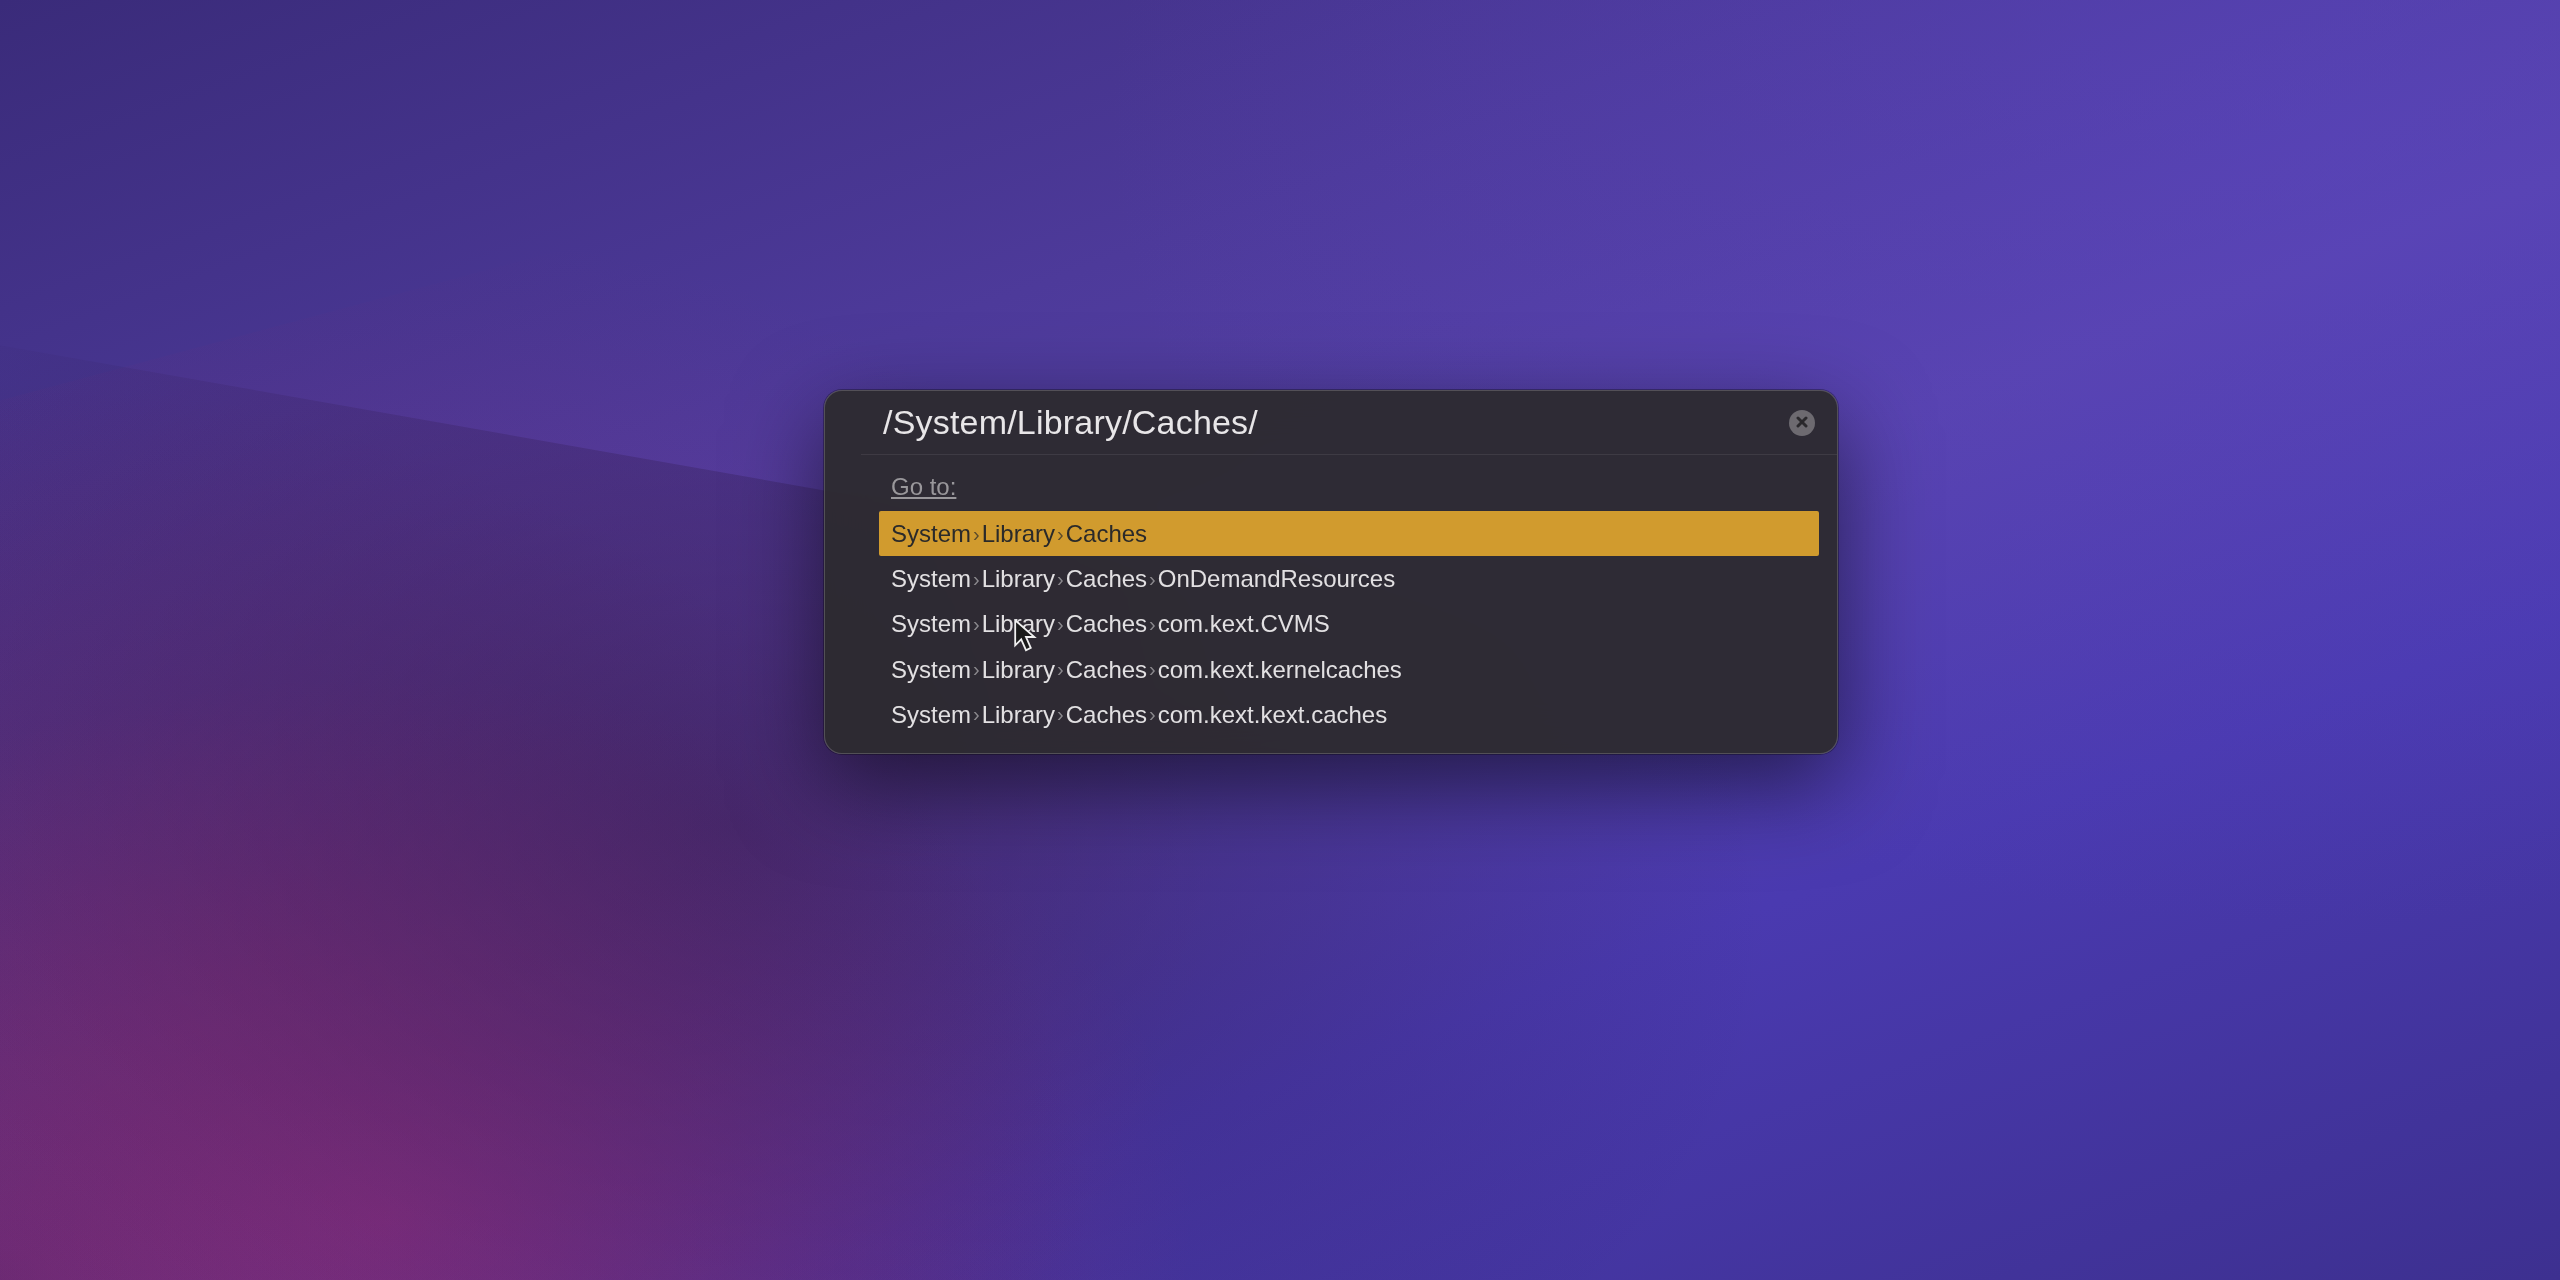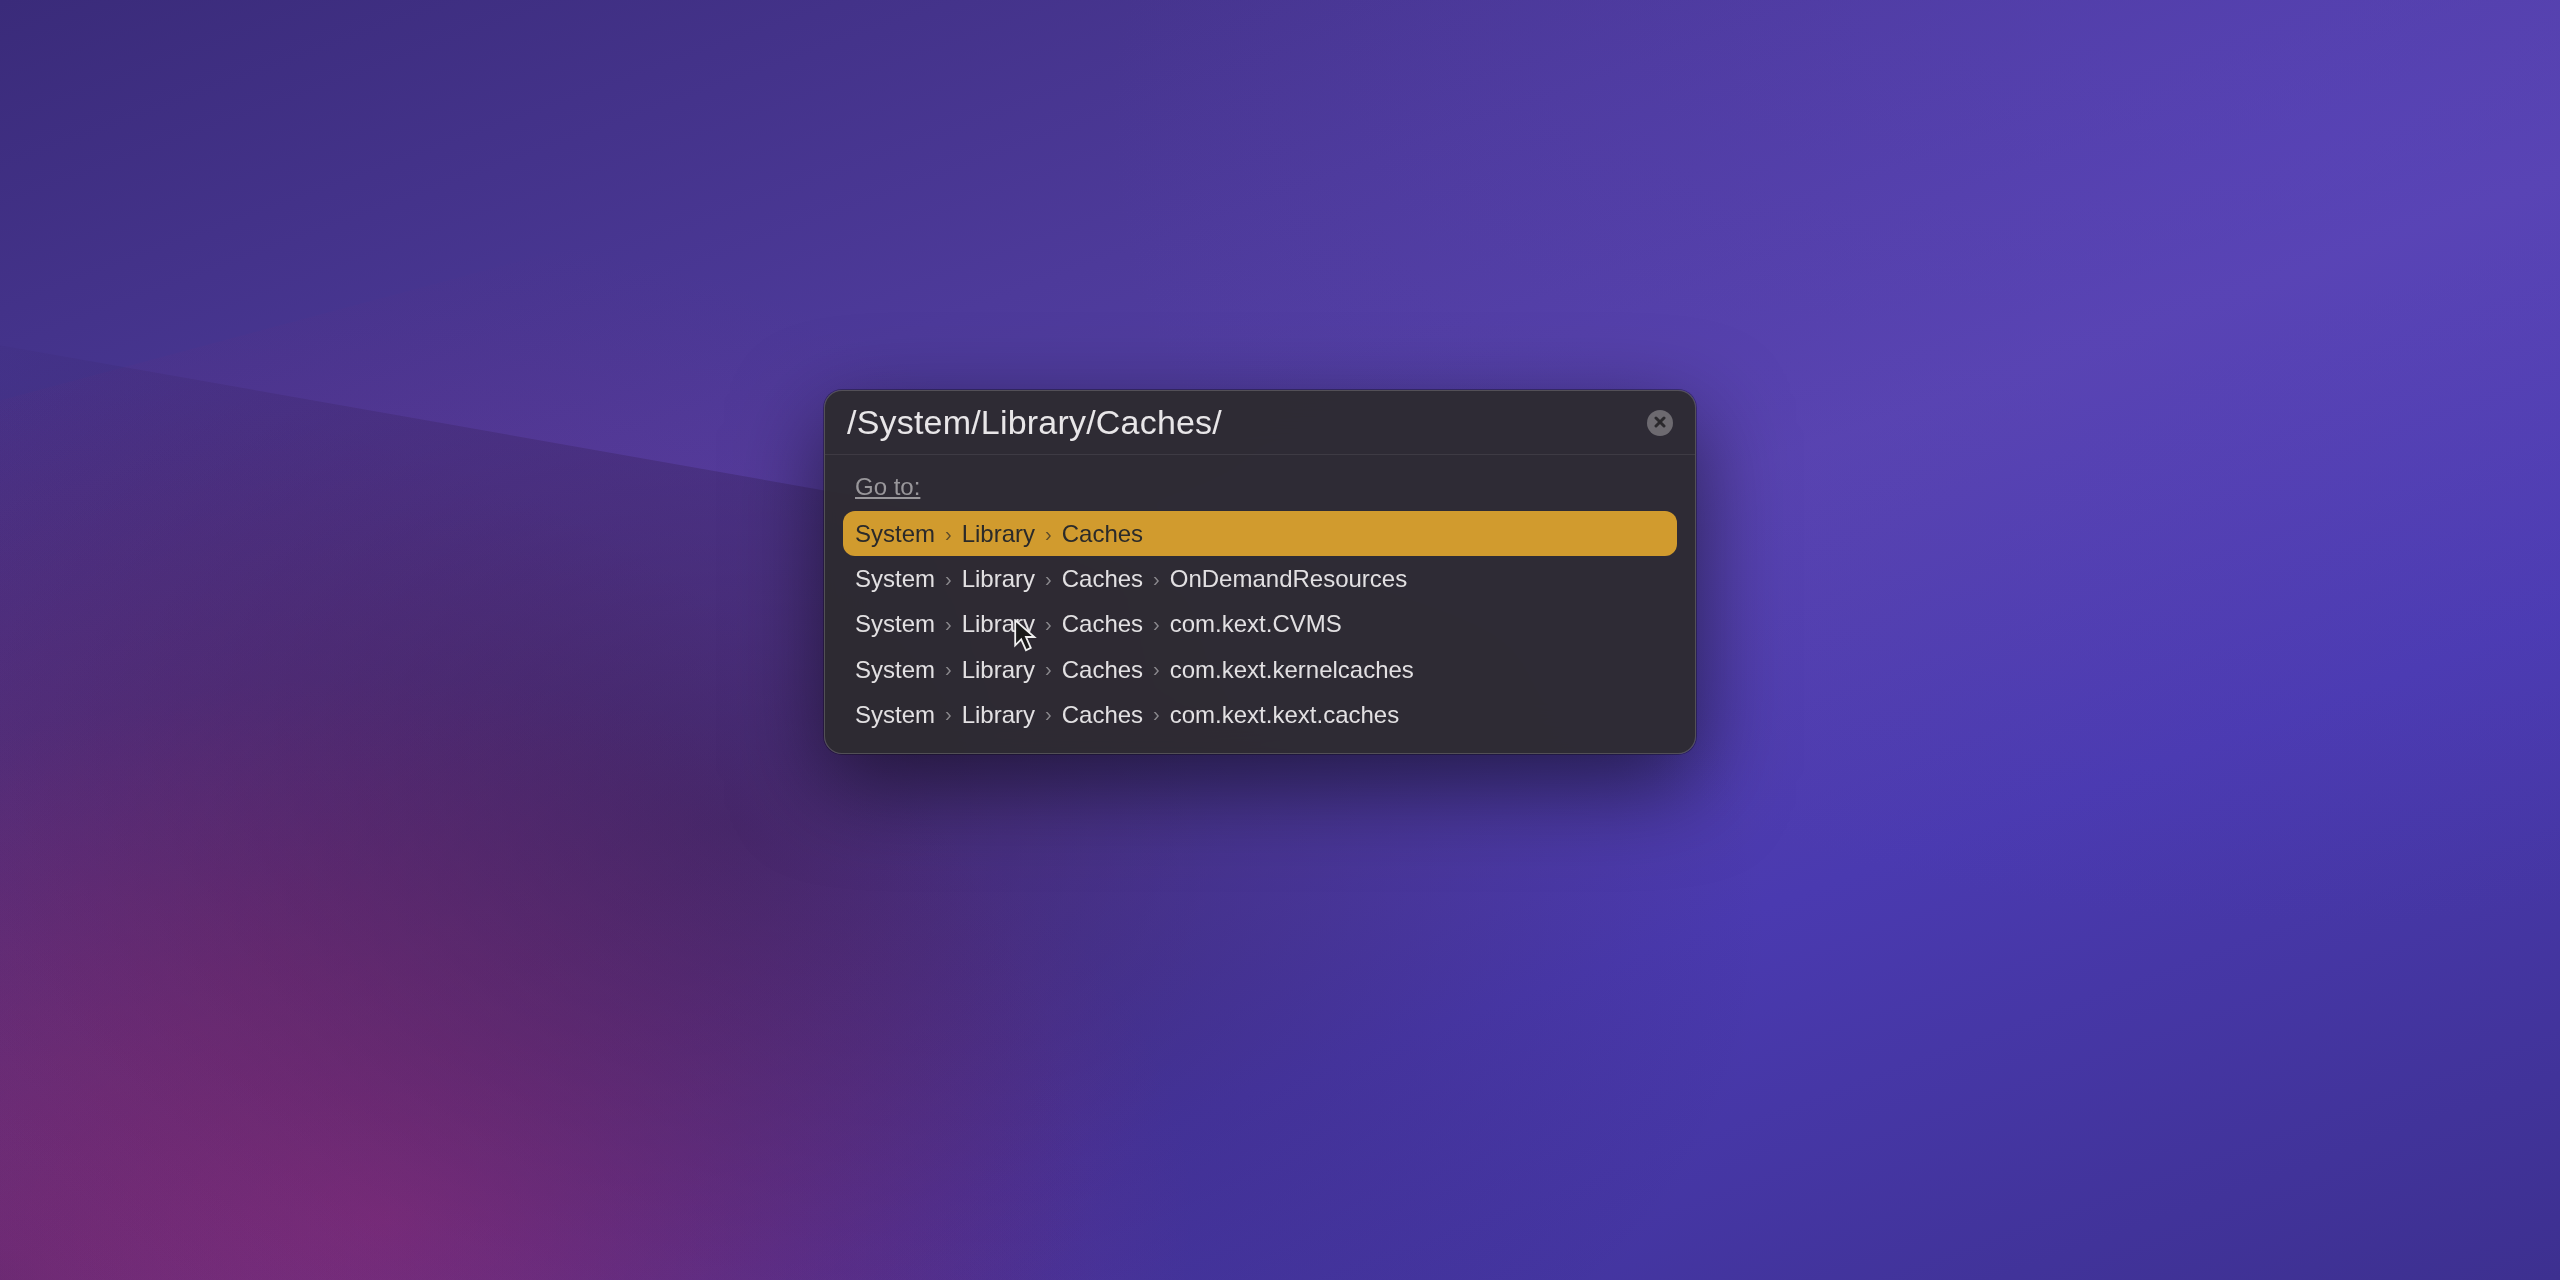--- a/index.html
+++ b/index.html
@@ -46,27 +46,28 @@
       width: 80%;
       height: 90%;
       background: radial-gradient(ellipse at 40% 30%, rgba(40, 20, 60, 0.5) 0%, transparent 60%);
       transform: rotate(10deg);
     }
 
     .dialog {
       position: absolute;
       left: 824px;
       top: 390px;
-      width: 872px;
+      width: 1014px;
       background: rgba(44, 42, 46, 0.95);
       border: 1px solid rgba(120, 118, 122, 0.5);
       border-radius: 18px;
       box-shadow: 0 30px 90px rgba(0, 0, 0, 0.55), 0 0 0 1px rgba(0,0,0,0.3);
       overflow: hidden;
       backdrop-filter: blur(20px);
+      padding-left: 36px;
     }
 
     .input-row {
       display: flex;
       align-items: center;
       padding: 12px 22px;
       border-bottom: 1px solid rgba(255, 255, 255, 0.08);
     }
 
     .path-input {
@@ -116,25 +117,24 @@
       font-size: 24px;
       font-weight: 400;
       padding: 4px 12px 10px;
       text-decoration: underline;
     }
 
     .suggestion {
       display: flex;
       align-items: center;
       padding: 7px 12px;
-      border-radius: 12px;
+      border-radius: 2px;
       font-size: 24px;
       color: #e2e0e2;
       cursor: pointer;
-      gap: 8px;
       line-height: 1.3;
     }
 
     .suggestion.selected {
       background: #d19b2e;
       color: #2a2a2a;
     }
 
     .suggestion.selected .chevron {
       color: rgba(42, 42, 42, 0.7);

